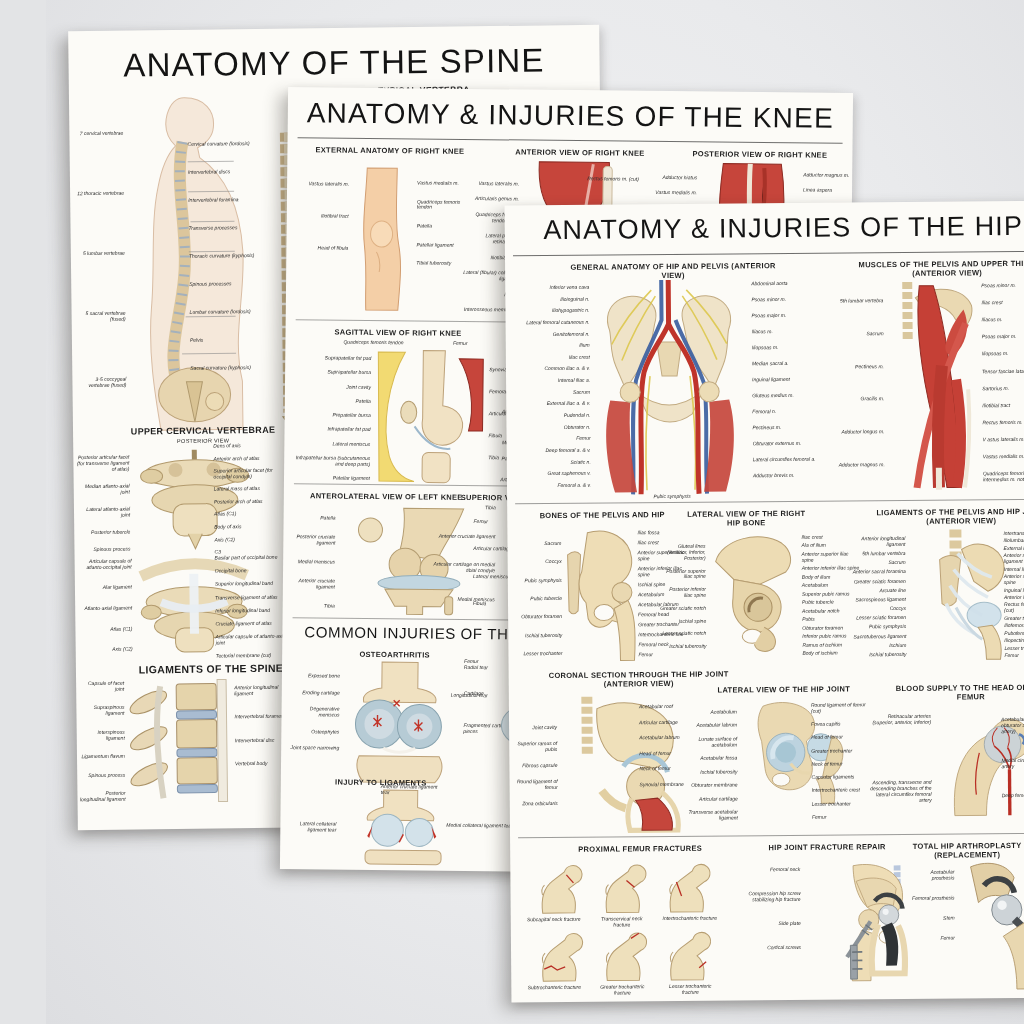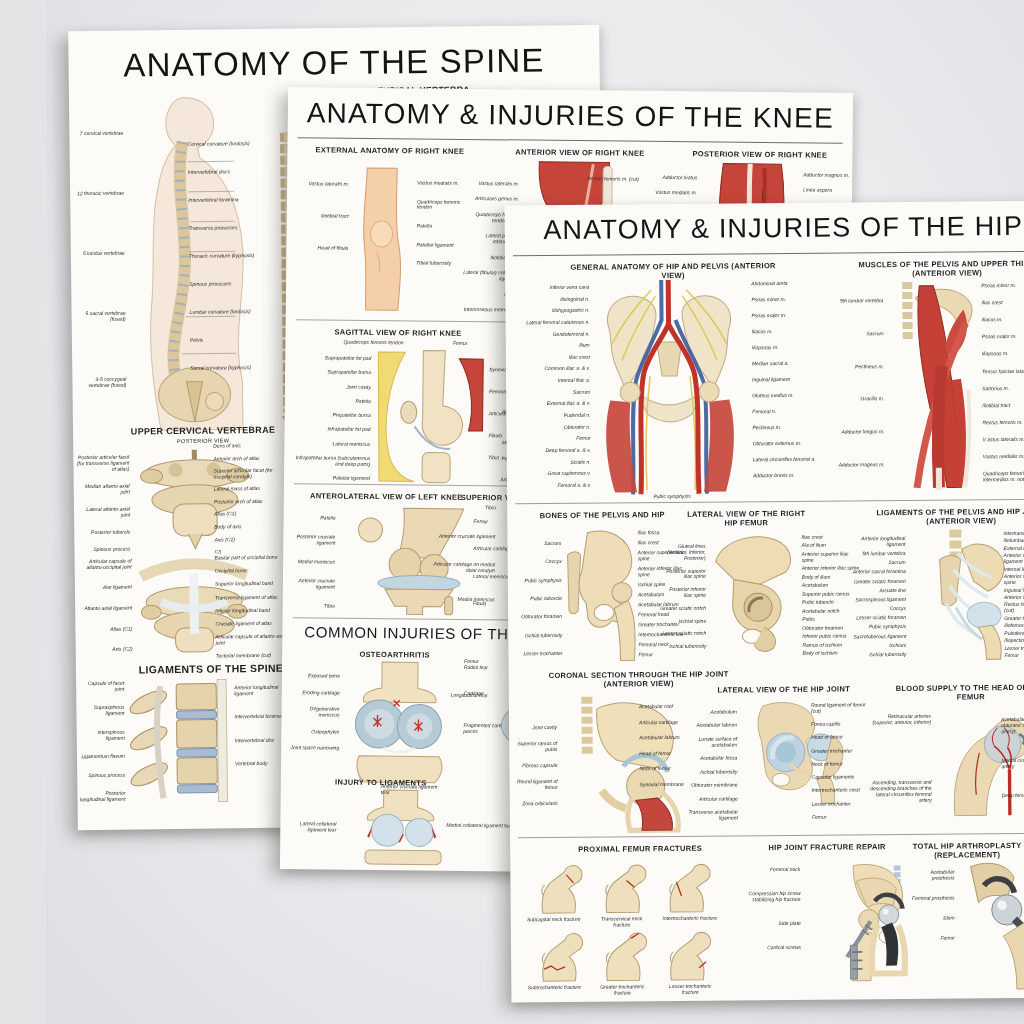--- a/index.html
+++ b/index.html
@@ -500,21 +500,21 @@
         <div class="lbl">Ischial spine</div>
         <div class="lbl">Acetabulum</div>
         <div class="lbl">Acetabular labrum</div>
         <div class="lbl">Femoral head</div>
         <div class="lbl">Greater trochanter</div>
         <div class="lbl">Intertrochanteric line</div>
         <div class="lbl">Femoral neck</div>
         <div class="lbl">Femur</div>
       </div>
 
-    <div class="sh" style="left:178px;top:306px;width:122px">LATERAL VIEW OF THE RIGHT HIP FEMUR</div>
+    <div class="sh" style="left:178px;top:306px;width:122px">LATERAL VIEW OF THE RIGHT HIP BONE</div>
     <svg style="left:198px;top:330px" width="92" height="124" viewBox="0 0 92 124">
       <path d="M10,28 C16,6 54,-4 76,10 C86,17 88,30 80,39 L54,51 L28,46 Z" fill="#eddcb4" stroke="#b79e72"></path>
       <path d="M28,46 L54,51 C70,55 78,67 74,81 C70,95 56,102 44,97 C31,92 25,79 27,65 Z" fill="#e7d5ab" stroke="#b79e72"></path>
       <circle cx="52" cy="74" r="14" fill="#d9c69a" stroke="#a98f62"></circle>
       <path d="M43,79 a12,12 0 0 1 14,-14" stroke="#8f7750" stroke-width="3" fill="none"></path>
       <ellipse cx="46" cy="103" rx="10" ry="7" fill="#fcfbf8" stroke="#b79e72"></ellipse>
       <path d="M58,94 C68,99 72,108 67,115 C60,121 50,118 48,111" fill="#e2cfa4" stroke="#b79e72"></path>
     </svg>
     <div class="col ra" style="left:152px;top:340px;width:46px;height:106px">
         <div class="lbl">Gluteal lines (Anterior, Inferior, Posterior)</div>

